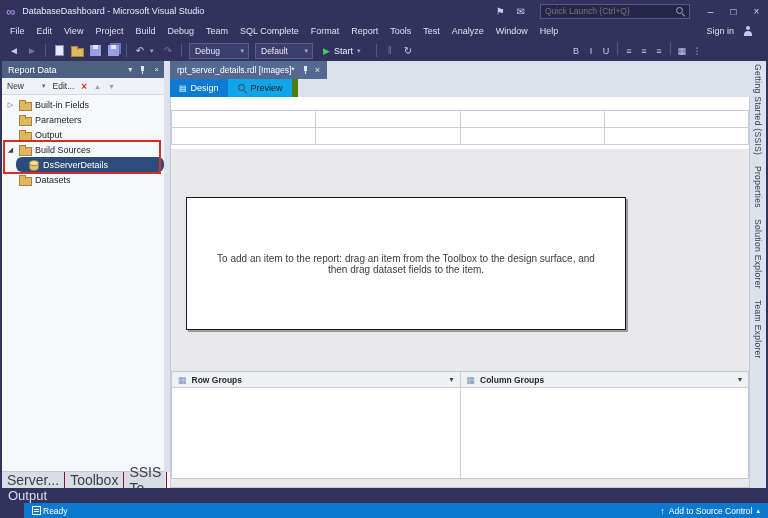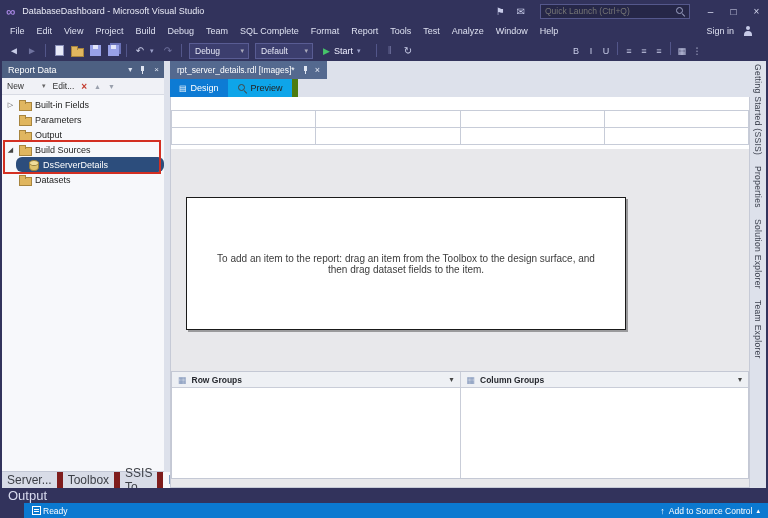--- a/index.html
+++ b/index.html
@@ -49,21 +49,21 @@
   .rp-btn { display: flex; align-items: center; gap: 18px; font-size: 8.5px; }
   .rp-btn .caret { font-size: 7px; color: #666; }
   .rp-x { color: #c43b2e; font-weight: bold; font-size: 10px; }
   .rp-arrow { color: #9aa0ad; font-size: 7px; }
   .rp-tree { flex: 1; position: relative; padding-top: 2px; overflow: hidden; }
   .trow { height: 15px; display: flex; align-items: center; padding-left: 4px; gap: 4px; font-size: 9px; color: #1e1e1e; }
   .trow .exp { width: 9px; flex: none; font-size: 7px; color: #444; text-align: center; line-height: 1; }
   .trow.selected { background: #2c4d7c; color: #fff; margin-left: 14px; padding-left: 12px; border-radius: 6px; }
   .annotation { position: absolute; left: 1px; top: 45px; width: 158px; height: 34px; border: 2px solid #d32f22; pointer-events: none; }
   .rp-tabs { height: 17px; background: #d8dce7; display: flex; align-items: stretch; border-top: 1px solid #c3c8d6; flex: none; }
-  .rp-tab { padding: 0 5px; display: flex; align-items: center; font-size: 12px; color: #3c3f46; border-right: 6px solid #7f1d1d; }
+  .rp-tab { padding: 0 5px; display: flex; align-items: center; font-size: 14px; color: #3c3f46; border-right: 1px solid #7f1d1d; }
   .rp-tab.active { background: #f7f8fb; color: #17508e; }
 
   
   .i-folder { position: relative; width: 12px; height: 11px; display: inline-block; flex: none; }
   .i-folder::before { content: ""; position: absolute; left: 0; top: 3px; width: 11px; height: 7px; background: #e0b65f; border: 1px solid #a8853e; }
   .i-folder::after { content: ""; position: absolute; left: 0; top: 1px; width: 5px; height: 3px; background: #e0b65f; border: 1px solid #a8853e; border-bottom: 0; }
   .i-db { position: relative; width: 11px; height: 11px; display: inline-block; flex: none; }
   .i-db::before { content: ""; position: absolute; left: 1px; top: 3px; width: 8px; height: 7px; background: #dfc36c; border: 1px solid #97803d; border-radius: 0 0 45% 45%; }
   .i-db::after { content: ""; position: absolute; left: 1px; top: 1px; width: 8px; height: 4px; background: #f0dd9a; border: 1px solid #97803d; border-radius: 50%; }
   .i-mag { position: relative; width: 10px; height: 10px; display: inline-block; color: #9ea3c6; flex: none; }

